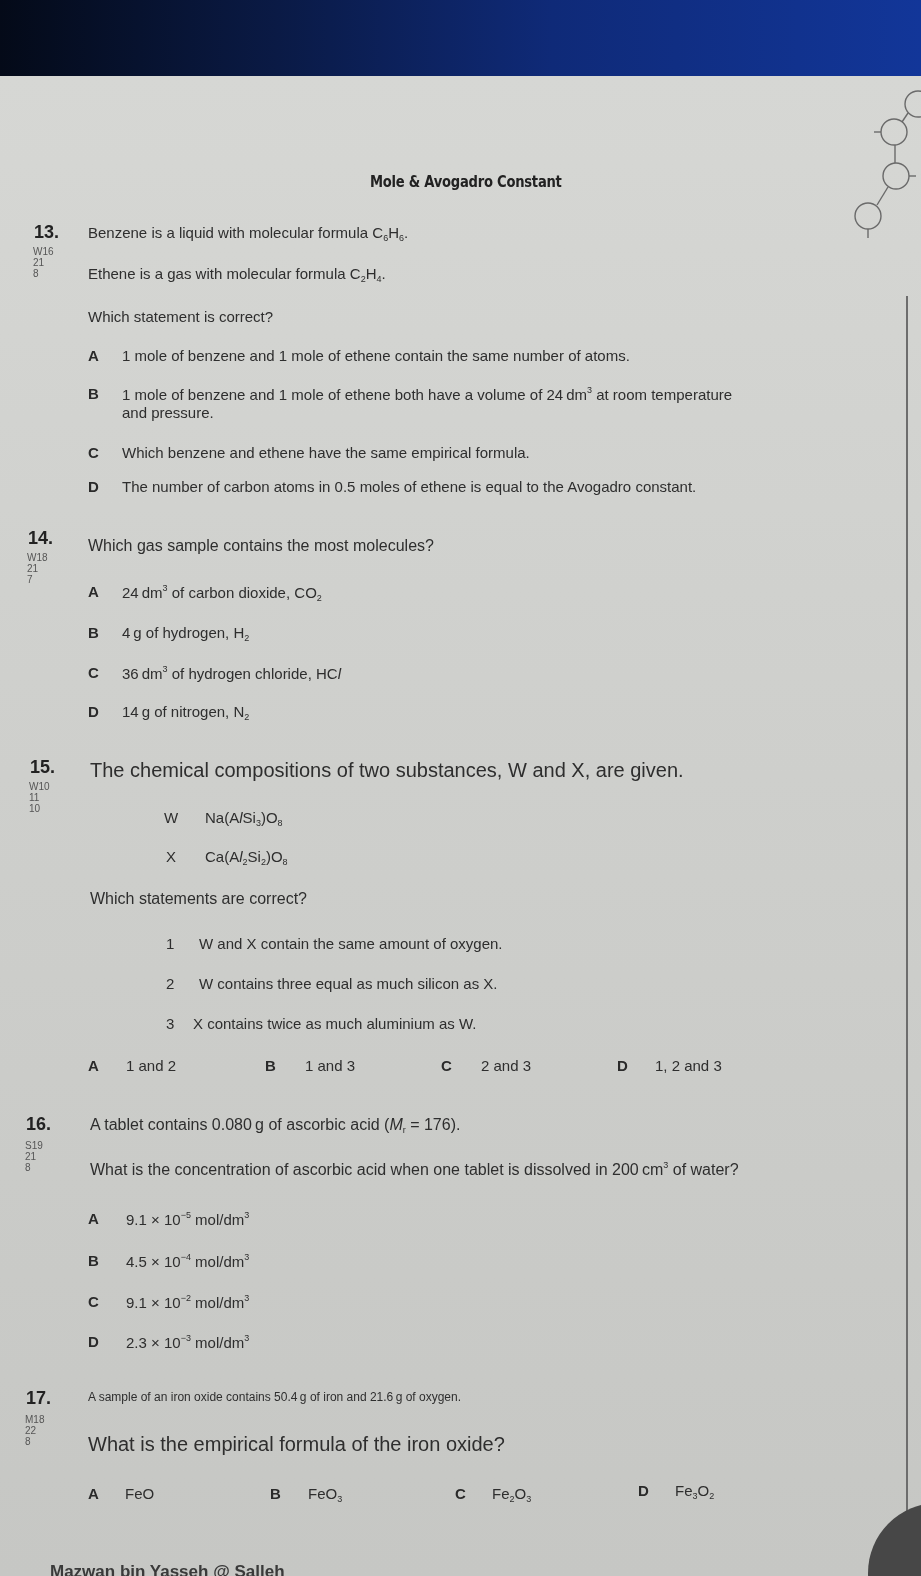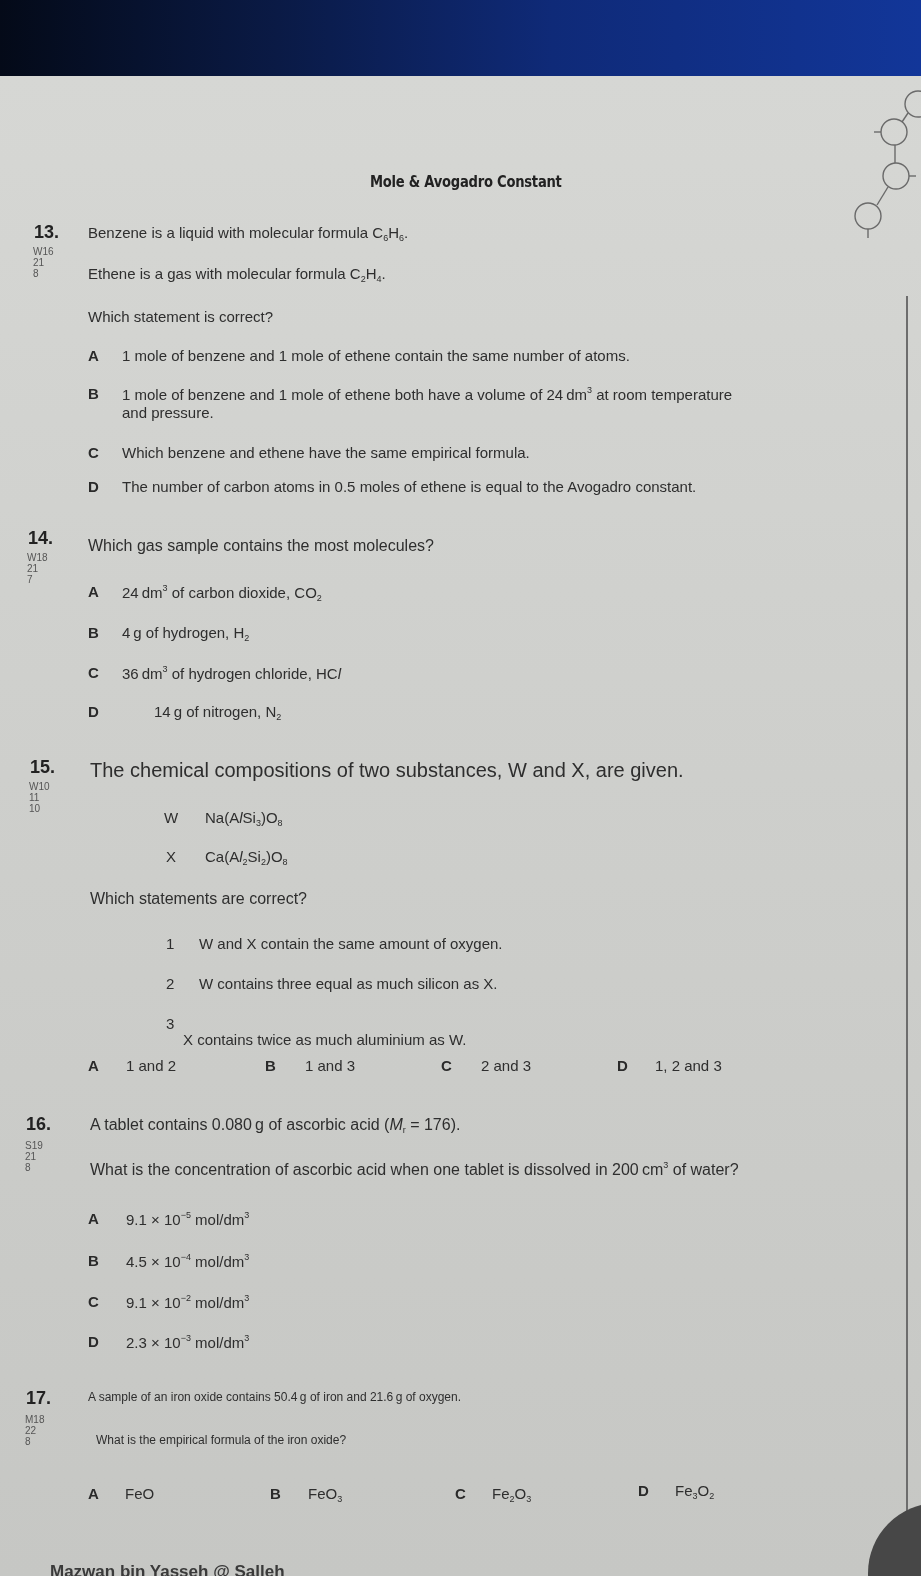--- a/index.html
+++ b/index.html
@@ -90,41 +90,41 @@
   <div>7</div>
 </div>
 <div class="txt" style="left:88px;top:537px;font-size:16px;">Which gas sample contains the most molecules?</div>
 <div class="lbl" style="left:88px;top:583px;">A</div>
 <div class="txt" style="left:122px;top:583px;">24 dm<sup>3</sup> of carbon dioxide, CO<sub>2</sub></div>
 <div class="lbl" style="left:88px;top:624px;">B</div>
 <div class="txt" style="left:122px;top:624px;">4 g of hydrogen, H<sub>2</sub></div>
 <div class="lbl" style="left:88px;top:664px;">C</div>
 <div class="txt" style="left:122px;top:664px;">36 dm<sup>3</sup> of hydrogen chloride, HC<i>l</i></div>
 <div class="lbl" style="left:88px;top:703px;">D</div>
-<div class="txt" style="left:122px;top:703px;margin-left:32px;">14 g of nitrogen, N<sub>2</sub></div>
+<div class="txt" style="left:122px;top:703px;">14 g of nitrogen, N<sub>2</sub></div>
 
 <div class="qnum" style="left:30px;top:757px;">15.</div>
 <div class="qcode" style="left:29px;top:781px;">
   <div>W10</div>
   <div>11</div>
   <div>10</div>
 </div>
 <div class="txt cond" style="left:90px;top:759px;font-size:20px;">The chemical compositions of two substances, W and X, are given.</div>
 <div class="txt" style="left:164px;top:809px;">W</div>
 <div class="txt cond" style="left:205px;top:809px;">Na(A<i>l</i>Si<sub>3</sub>)O<sub>8</sub></div>
 <div class="txt" style="left:166px;top:848px;">X</div>
 <div class="txt cond" style="left:205px;top:848px;">Ca(A<i>l</i><sub>2</sub>Si<sub>2</sub>)O<sub>8</sub></div>
 <div class="txt" style="left:90px;top:890px;font-size:16px;">Which statements are correct?</div>
 
 <div class="txt" style="left:166px;top:935px;">1</div>
 <div class="txt cond" style="left:199px;top:935px;">W and X contain the same amount of oxygen.</div>
 <div class="txt" style="left:166px;top:975px;">2</div>
 <div class="txt cond" style="left:199px;top:975px;">W contains three equal as much silicon as X.</div>
 <div class="txt" style="left:166px;top:1015px;">3</div>
-<div class="txt cond" style="left:183px;top:1015px;margin-top:16px;">X contains twice as much aluminium as W.</div>
+<div class="txt cond" style="left:193px;top:1015px;">X contains twice as much aluminium as W.</div>
 
 <div class="lbl" style="left:88px;top:1057px;">A</div>
 <div class="txt cond" style="left:126px;top:1057px;">1 and 2</div>
 <div class="lbl" style="left:265px;top:1057px;">B</div>
 <div class="txt cond" style="left:305px;top:1057px;">1 and 3</div>
 <div class="lbl" style="left:441px;top:1057px;">C</div>
 <div class="txt cond" style="left:481px;top:1057px;">2 and 3</div>
 <div class="lbl" style="left:617px;top:1057px;">D</div>
 <div class="txt cond" style="left:655px;top:1057px;">1, 2 and 3</div>
 
@@ -146,21 +146,21 @@
 <div class="lbl" style="left:88px;top:1333px;">D</div>
 <div class="txt" style="left:126px;top:1333px;">2.3 × 10<sup>−3</sup> mol/dm<sup>3</sup></div>
 
 <div class="qnum" style="left:26px;top:1388px;">17.</div>
 <div class="qcode" style="left:25px;top:1414px;">
   <div>M18</div>
   <div>22</div>
   <div>8</div>
 </div>
 <div class="txt cond" style="left:88px;top:1390px;font-size:12px;">A sample of an iron oxide contains 50.4 g of iron and 21.6 g of oxygen.</div>
-<div class="txt cond" style="left:88px;top:1433px;font-size:12px;margin-left:8px;">What is the empirical formula of the iron oxide?</div>
+<div class="txt cond" style="left:88px;top:1433px;font-size:20px;">What is the empirical formula of the iron oxide?</div>
 
 <div class="lbl" style="left:88px;top:1485px;">A</div>
 <div class="txt" style="left:125px;top:1485px;">FeO</div>
 <div class="lbl" style="left:270px;top:1485px;">B</div>
 <div class="txt" style="left:308px;top:1485px;">FeO<sub>3</sub></div>
 <div class="lbl" style="left:455px;top:1485px;">C</div>
 <div class="txt" style="left:492px;top:1485px;">Fe<sub>2</sub>O<sub>3</sub></div>
 <div class="lbl" style="left:638px;top:1482px;">D</div>
 <div class="txt" style="left:675px;top:1482px;">Fe<sub>3</sub>O<sub>2</sub></div>
 

